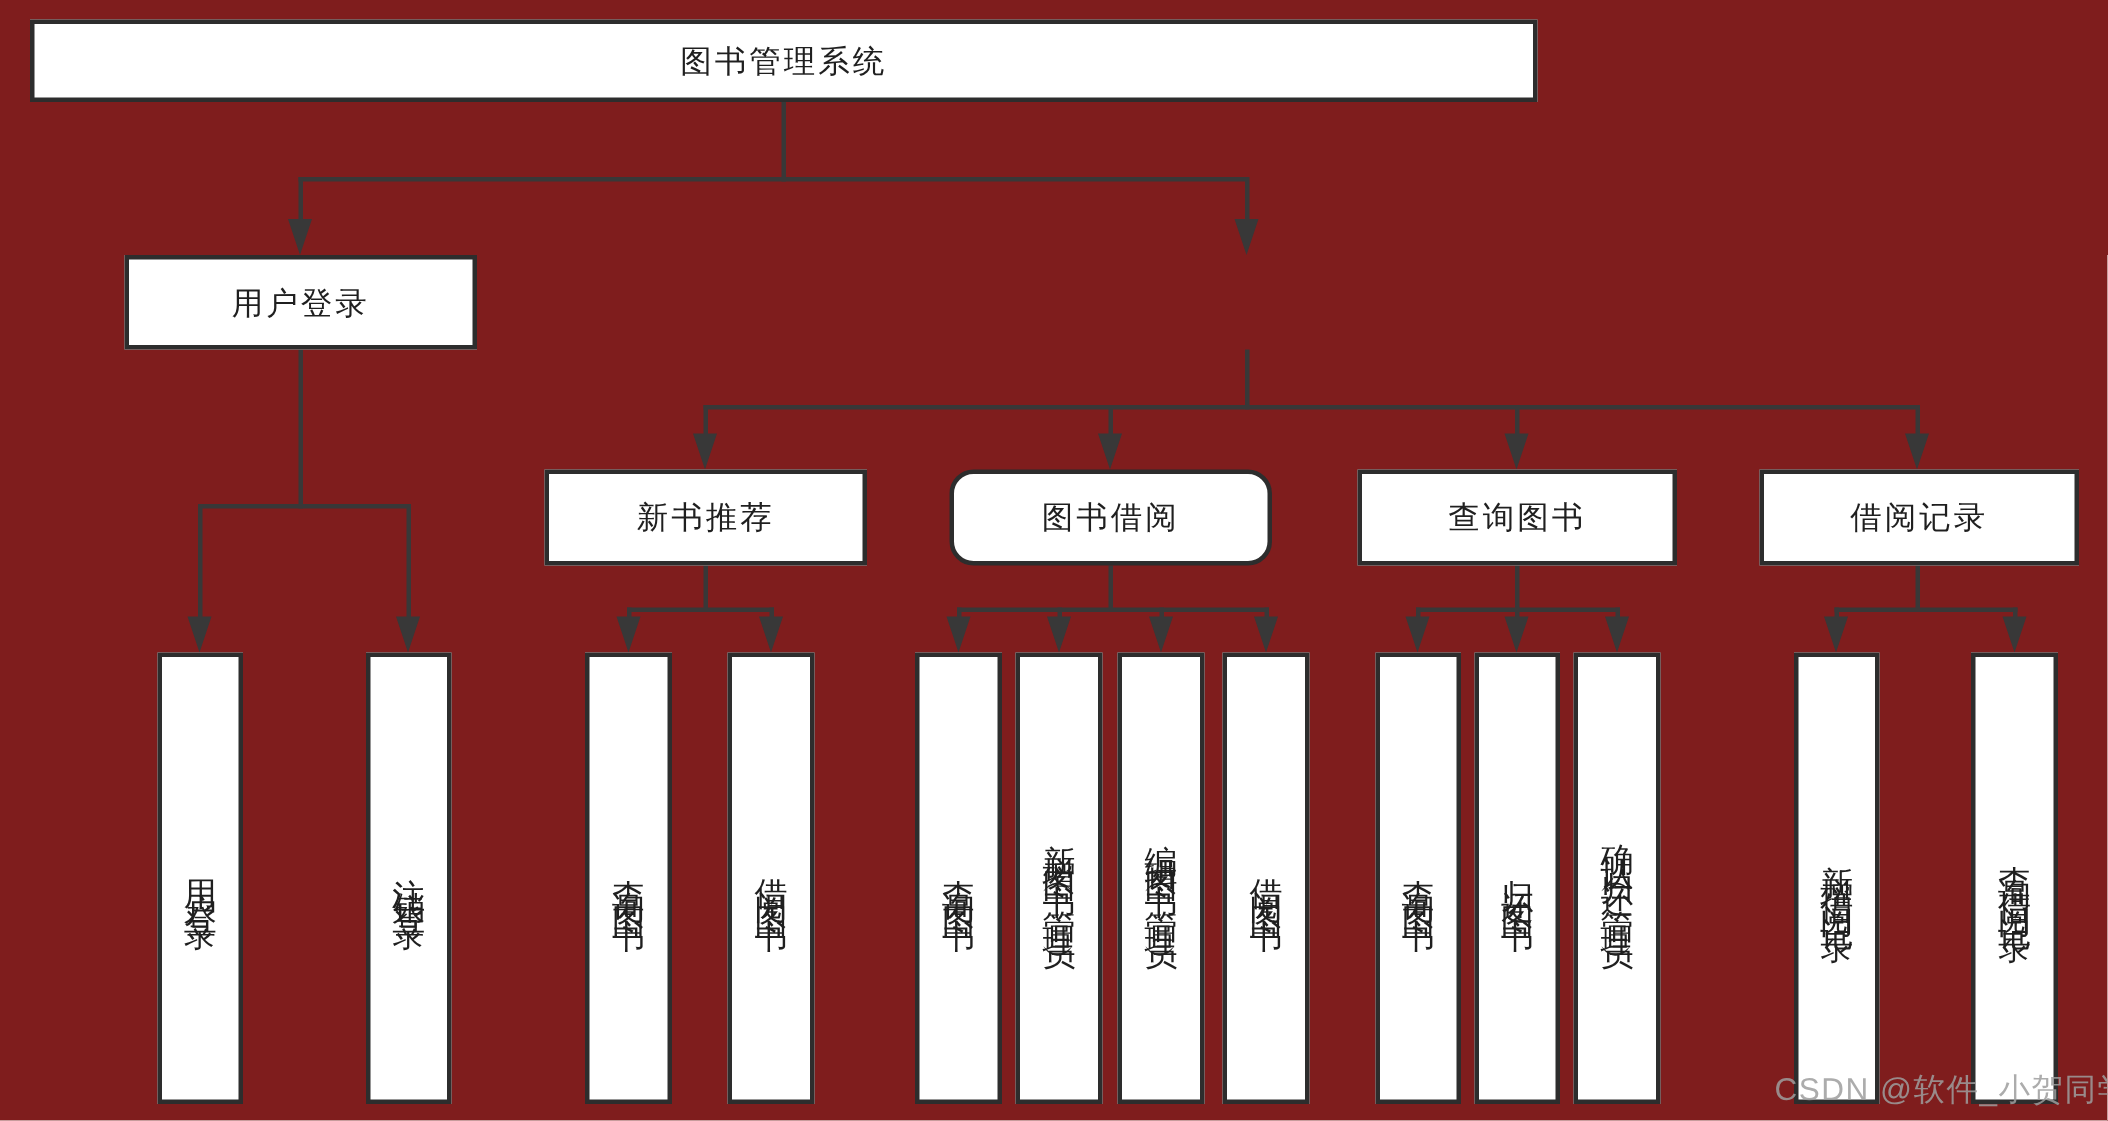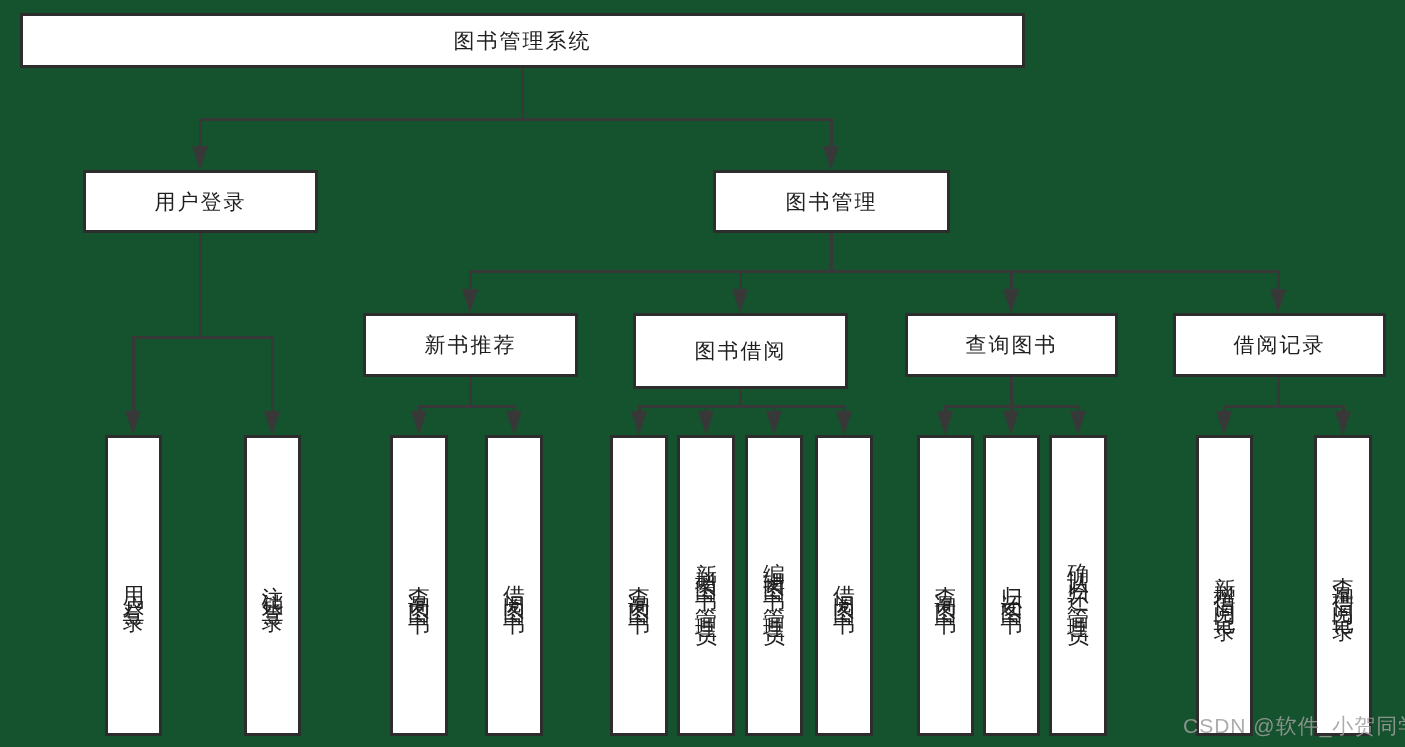--- a/index.html
+++ b/index.html
@@ -3,21 +3,21 @@
 <meta charset="utf-8">
 <style>
   * { margin: 0; padding: 0; box-sizing: border-box; }
   html, body { background: #ffffff; }
   body {
     width: 1405px; height: 747px;
     position: relative;
     overflow: hidden;
     font-family: "Liberation Sans", "DejaVu Sans", sans-serif;
   }
-  .stage { position: absolute; inset: 0; background: #14532d; }
+  .stage { position: absolute; inset: 0; background: #7f1d1d; }
 
   
   .node {
     position: absolute;
     background: #ffffff;
     border: 3px solid #2d2d2d;
     display: flex;
     align-items: center;
     justify-content: center;
     color: #1f1f1f;
@@ -62,42 +62,41 @@
   <div class="node" style="left:20px; top:13px; width:1005px; height:55px;">图书管理系统</div>
 
   <div class="vline" style="left:521px; top:68px; height:53px;"></div>
   <div class="hline" style="left:199px; top:118px; width:633px;"></div>
   <div class="vline" style="left:199px; top:118px; height:33px;"></div>
   <div class="arrow" style="left:192px; top:146px;"></div>
   <div class="vline" style="left:830px; top:118px; height:33px;"></div>
   <div class="arrow" style="left:823px; top:146px;"></div>
 
   <div class="node" style="left:83px; top:170px; width:235px; height:63px;">用户登录</div>
-  <div class="node" style="left:713px; top:170px; width:237px; height:63px;">图书管理</div>
 
   <div class="vline" style="left:199px; top:233px; height:106px;"></div>
   <div class="hline" style="left:132px; top:336px; width:142px;"></div>
   <div class="vline" style="left:132px; top:336px; height:79px;"></div>
   <div class="arrow" style="left:125px; top:411px;"></div>
   <div class="vline" style="left:271px; top:336px; height:79px;"></div>
   <div class="arrow" style="left:264px; top:411px;"></div>
 
   <div class="vline" style="left:830px; top:233px; height:40px;"></div>
   <div class="hline" style="left:469px; top:270px; width:811px;"></div>
   <div class="vline" style="left:469px; top:270px; height:24px;"></div>
   <div class="arrow" style="left:462px; top:289px;"></div>
   <div class="vline" style="left:739px; top:270px; height:24px;"></div>
   <div class="arrow" style="left:732px; top:289px;"></div>
   <div class="vline" style="left:1010px; top:270px; height:24px;"></div>
   <div class="arrow" style="left:1003px; top:289px;"></div>
   <div class="vline" style="left:1277px; top:270px; height:24px;"></div>
   <div class="arrow" style="left:1270px; top:289px;"></div>
 
   <div class="node" style="left:363px; top:313px; width:215px; height:64px;text-align:center;">新书推荐</div>
-  <div class="node" style="left:633px; top:313px; width:215px; height:76px;">图书借阅</div>
+  <div class="node" style="left:633px; top:313px; width:215px; height:64px;border-radius:16px;">图书借阅</div>
   <div class="node" style="left:905px; top:313px; width:213px; height:64px;">查询图书</div>
   <div class="node" style="left:1173px; top:313px; width:213px; height:64px;">借阅记录</div>
 
   <div class="vline" style="left:469px; top:377px; height:31px;"></div>
   <div class="hline" style="left:418px; top:405px; width:98px;"></div>
   <div class="vline" style="left:418px; top:405px; height:10px;"></div>
   <div class="arrow" style="left:411px; top:411px;"></div>
   <div class="vline" style="left:513px; top:405px; height:10px;"></div>
   <div class="arrow" style="left:506px; top:411px;"></div>
 

